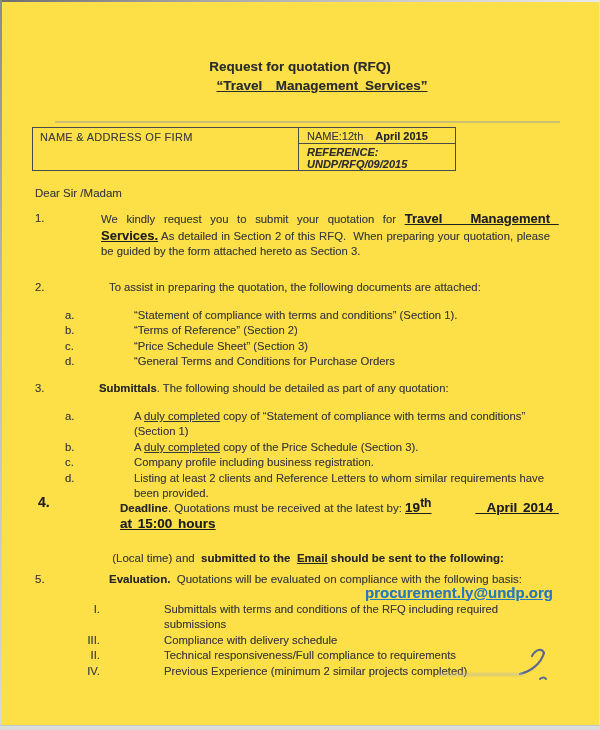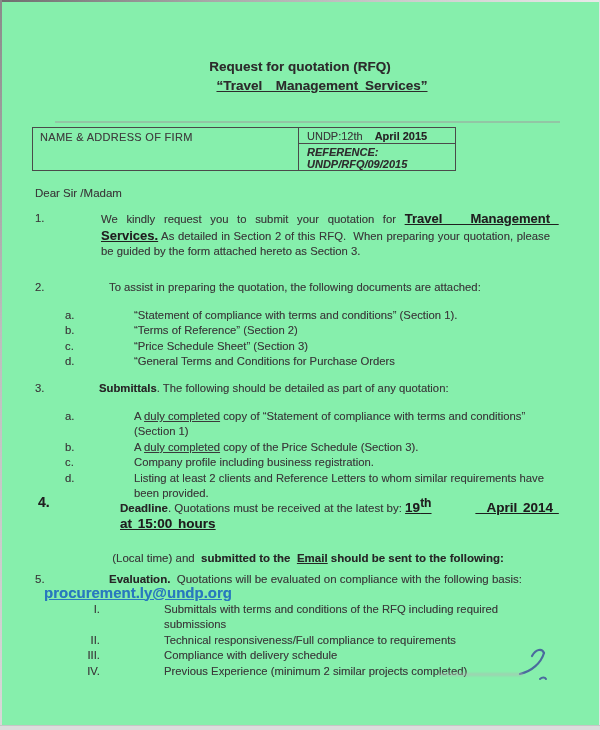--- a/index.html
+++ b/index.html
@@ -1,17 +1,17 @@
 <!DOCTYPE html>
 <html><head>
 <meta charset="utf-8">
 <style>
   html,body{margin:0;padding:0;background:#ffffff;}
   .page{
-    position:relative;width:600px;height:730px;background:#86efac;
+    position:relative;width:600px;height:730px;background:#fde047;
     font-family:"Liberation Sans",sans-serif;color:#3a3a3a;overflow:hidden;
     text-shadow:0 0 .6px rgba(70,70,70,.45);
     text-decoration:underline;
   }
   .rich{white-space:pre-wrap;padding-left:44px;}
   .b{font-weight:bold;color:#262626;text-align:right;}
   
   .edge-top{position:absolute;top:0;left:0;width:100%;height:2px;
     background:linear-gradient(90deg,#6f6f6f,#a8a8a8 35%,#cfcfcf 70%,#e9e9e9);}
   .edge-left{position:absolute;top:0;left:0;width:2px;height:100%;
@@ -55,21 +55,21 @@
   .uw{text-decoration:underline;}
 
   .p3{position:absolute;top:382px;left:35px;width:515px;font-size:11.3px;}
   .p3 .num{width:20px;}
 
   .p4{position:absolute;top:494px;left:38px;width:515px;font-size:11.5px;line-height:16px;}
   .num4{width:38px;font-weight:bold;font-size:14px;color:#1f1f1f;}
   .deadline-u{font-weight:bold;font-size:13.5px;color:#1d1d1d;text-decoration:underline;word-spacing:2px;}
   .deadline-u sup{font-size:12px;}
   .p4-line2{text-align:center;margin-top:2px;padding-left:6px;}
-  .p4-line3{text-align:left;margin-top:3px;padding-left:6px;}
+  .p4-line3{text-align:right;margin-top:3px;padding-left:6px;}
   .email-link{color:#2878be;font-weight:bold;font-size:15px;text-decoration:underline;text-shadow:0 0 .6px rgba(40,120,190,.5);}
 
   .p5{position:absolute;top:573px;left:35px;width:515px;font-size:11.5px;}
   .p5 .num{width:30px;}
   .items5{position:absolute;top:602px;left:70px;width:478px;font-size:11.3px;line-height:15.4px;}
   .rmk{flex:none;width:30px;text-align:right;}
   .rtx{margin-left:20px;}
 
   .pen-mark{position:absolute;top:646px;left:496px;opacity:.85;}
 </style>
@@ -86,21 +86,21 @@
 
   <div class="title-block">
     <div>Request for quotation (RFQ)</div>
     <div class="title-u rich">“Travel  Management Services”</div>
   </div>
 
   <div class="header-table">
     <div class="ht-left">NAME &amp; ADDRESS OF FIRM</div>
     <div class="ht-right">
       <div class="ht-date">
-        <span>UNDP:12th</span><span class="b dv">April 2015</span>
+        <span>NAME:12th</span><span class="b dv">April 2015</span>
       </div>
       <div class="ht-ref">REFERENCE: UNDP/RFQ/09/2015</div>
     </div>
   </div>
 
   <div class="salutation">Dear Sir /Madam</div>
 
   <div class="p1 numrow">
     <span class="num">1.</span>
     <span class="bodytext rich"><span>We kindly request you to submit your quotation for </span><span class="svc">Travel  Management Services.</span><span> As detailed in Section 2 of this RFQ.  When preparing your quotation, please be guided by the form attached hereto as Section 3.</span></span>
@@ -171,26 +171,26 @@
     <span class="num">5.</span>
     <span class="rich"><span class="b">Evaluation.</span><span>  Quotations will be evaluated on compliance with the following basis:</span></span>
   </div>
 
   <div class="items5">
     <div class="numrow">
       <span class="rmk">I.</span>
       <span class="tx rtx rich">Submittals with terms and conditions of the RFQ including required submissions</span>
     </div>
     <div class="numrow">
+      <span class="rmk">III.</span>
+      <span class="tx rtx rich">Compliance with delivery schedule</span>
+    </div>
+    <div class="numrow">
       <span class="rmk">II.</span>
       <span class="tx rtx rich">Technical responsiveness/Full compliance to requirements</span>
-    </div>
-    <div class="numrow">
-      <span class="rmk">III.</span>
-      <span class="tx rtx rich">Compliance with delivery schedule</span>
     </div>
     <div class="numrow">
       <span class="rmk">IV.</span>
       <span class="tx rtx rich">Previous Experience (minimum 2 similar projects completed)</span>
     </div>
   </div>
 
   <div class="pen-mark">
     <svg width="58" height="44" viewBox="0 0 58 44">
       <path d="M36,10 C40,3 46,2 48,7" fill="none" stroke="#41549b" stroke-width="2.2" stroke-linecap="round"></path>

